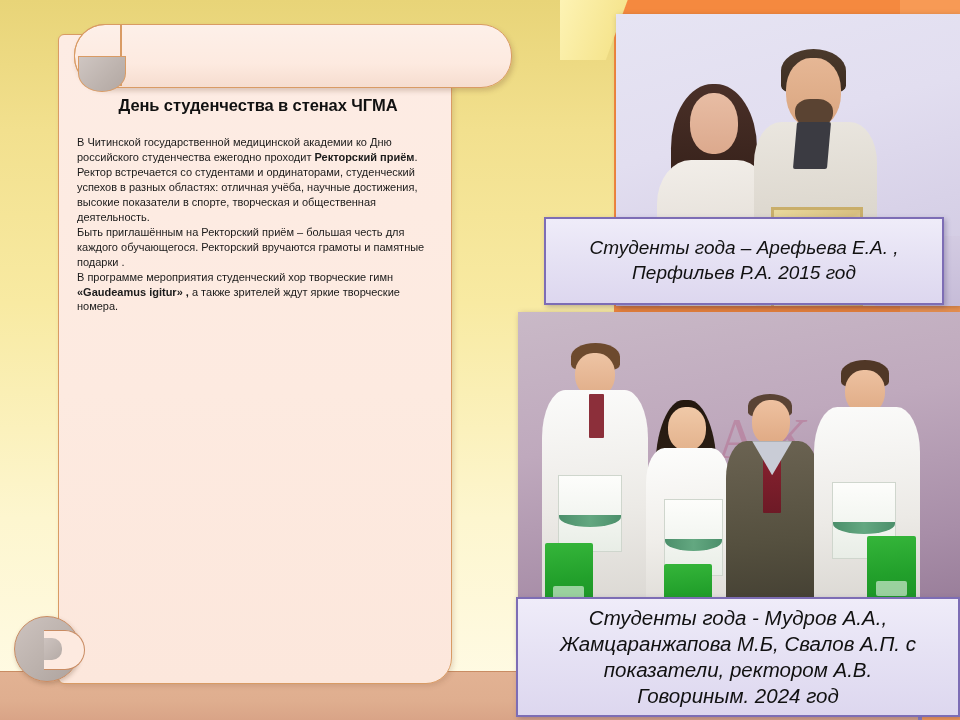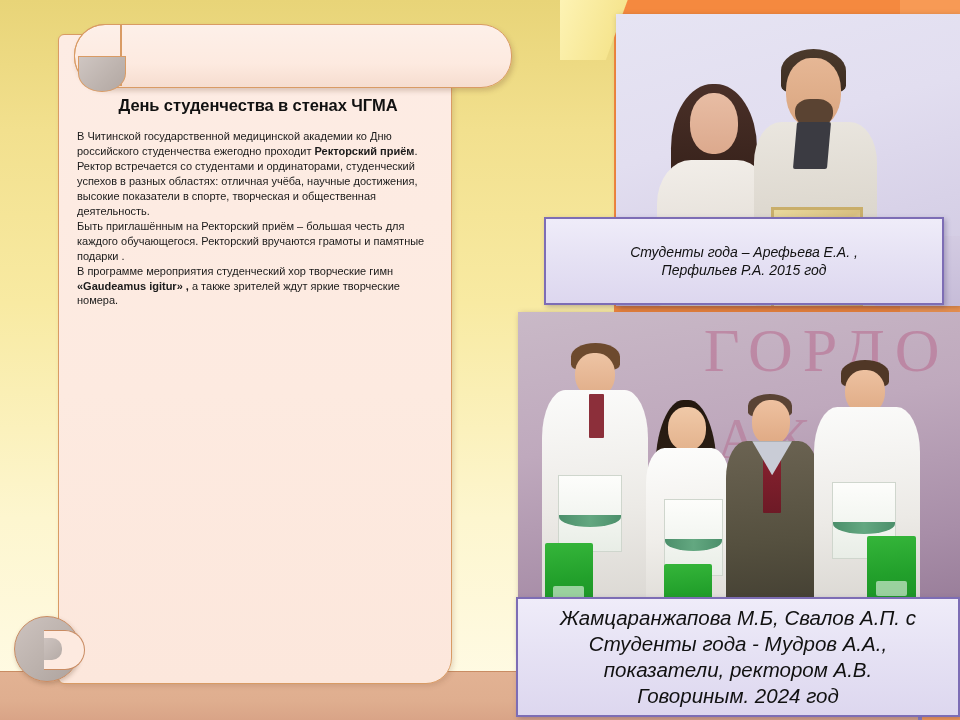--- a/index.html
+++ b/index.html
@@ -135,21 +135,21 @@
     position: absolute;
     left: 74px; top: 96px;
     width: 368px;
     color: #1a1a1a;
   }
   .doc-title {
     font-size: 16.5px;
     font-weight: bold;
     text-align: center;
     letter-spacing: -0.1px;
-    margin: 0 0 14px 0;
+    margin: 0 0 20px 0;
     color: #111;
   }
   .doc-body {
     font-size: 11px;
     line-height: 1.36;
     margin: 0;
     color: #1a1a1a;
     padding-left: 3px;
   }
   .doc-body .b { font-weight: bold; }
@@ -300,21 +300,21 @@
     display: flex;
     align-items: center;
     justify-content: center;
     text-align: center;
     font-style: italic;
     color: #111;
   }
   .caption-top {
     left: 544px; top: 217px;
     width: 400px; height: 88px;
-    font-size: 14px;
+    font-size: 19px;
     line-height: 1.3;
     padding: 0 10px;
     box-sizing: border-box;
   }
   .caption-bottom {
     left: 516px; top: 597px;
     width: 444px; height: 120px;
     font-size: 20.5px;
     line-height: 1.28;
     padding: 0 8px;
@@ -378,21 +378,20 @@
 
   <div class="caption caption-top">
     <div>
       <span>Студенты года – Арефьева Е.А. ,</span>
       <span>Перфильев Р.А. 2015 год</span>
     </div>
   </div>
 
   <div class="photo photo-bottom">
     <div class="p2-bg"></div>
-    <div class="p2-letters">ГОРДО</div>
     <div class="p2-letters2">АКЕ</div>
     <div class="p2-stage"></div>
 
     <div class="p2-hair" style="left:12%;top:9%;width:11%;height:8%;background:#6d4a2e;"></div>
     <div class="p2-head" style="left:13%;top:12%;width:9%;height:13%;background:linear-gradient(180deg,#eec4a4,#e0ad88);"></div>
     <div class="p2-coat" style="left:5.5%;top:23%;width:24%;height:64%;background:linear-gradient(175deg,#fbfbfa,#eceae6 55%,#dad7d2);"></div>
     <div style="position:absolute;left:16%;top:24%;width:3.5%;height:13%;background:#8c2f3a;border-radius:1px;"></div>
     <div class="p2-cert" style="left:9%;top:48%;width:14%;height:22%;">
         <div class="p2-cert-band"></div>
       </div>
@@ -422,20 +421,20 @@
     <div class="p2-cert" style="left:71%;top:50%;width:14%;height:22%;">
         <div class="p2-cert-band"></div>
       </div>
     <div class="p2-bag" style="left:79%;top:66%;width:11%;height:25%;">
         <div class="p2-bag-logo"></div>
       </div>
   </div>
 
   <div class="caption caption-bottom">
     <div>
+      <span>Студенты года - Мудров А.А.,</span>
       <span>Жамцаранжапова М.Б, Свалов А.П. с</span>
-      <span>Студенты года - Мудров А.А.,</span>
       <span>показатели, ректором А.В.</span>
       <span>Говориным.  2024 год</span>
     </div>
   </div>
 
 </div>
 
 </body></html>

